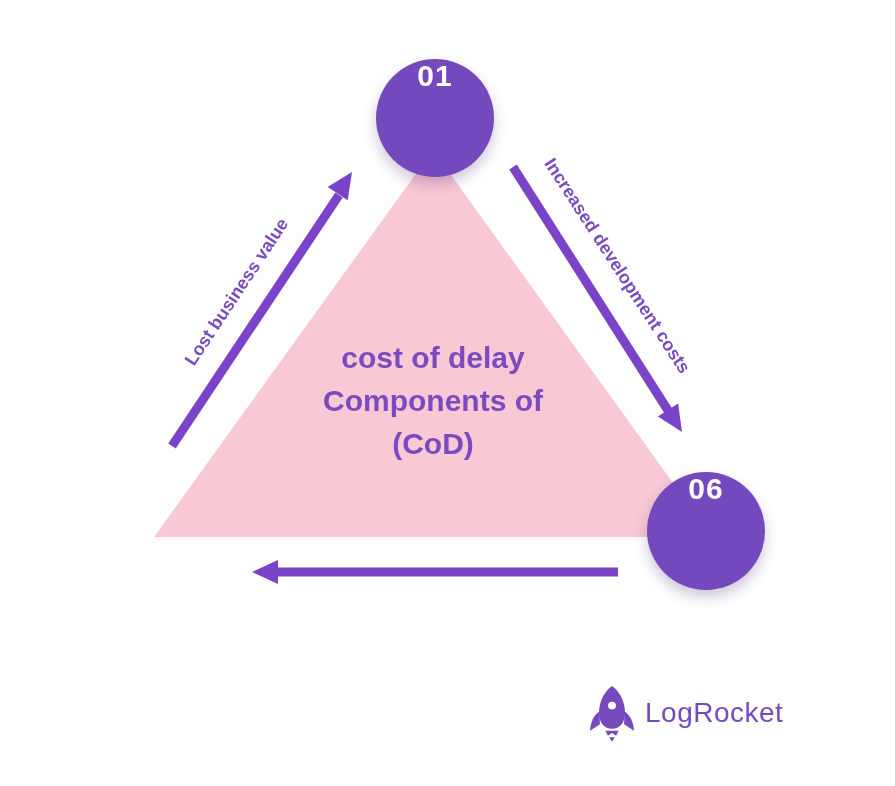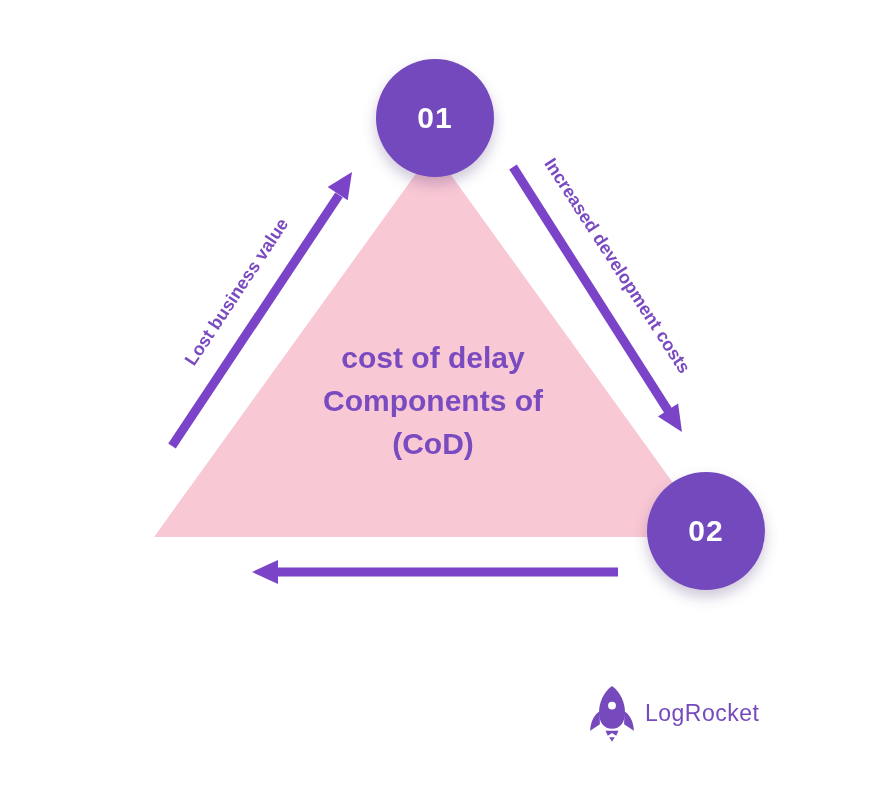--- a/index.html
+++ b/index.html
@@ -17,21 +17,21 @@
   .triangle{fill:var(--triangle-fill,#f9c8d5);}
   .arrow-line{stroke:var(--arrow,#7b43c8);stroke-width:9;fill:none;}
   .arrow-head{fill:var(--arrow,#7b43c8);stroke:none;}
 
   .node{
     position:absolute;
     width:118px;height:118px;
     border-radius:50%;
     background:var(--node-fill,#7449bd);
     color:var(--node-text,#ffffff);
-    display:flex;align-items:center;justify-content:center;
+    display:flex;justify-content:center;
     font-size:30px;font-weight:700;letter-spacing:1px;
     box-shadow:0 7px 14px rgba(60,30,100,0.25);
   }
   .node-01{left:376px;top:59px;}
   .node-02{left:647px;top:472px;}
   .node-03{left:116px;top:472px;}
 
   .center-title{
     position:absolute;
     left:433px;top:336px;
@@ -63,21 +63,21 @@
     transform:translate(-50%,-50%);
   }
 
   .brand{
     position:absolute;
     left:586px;top:684px;
     display:flex;align-items:center;gap:7px;
     color:var(--brand,#764abc);
   }
   .brand-name{
-    font-size:23px;
+    font-size:28px;
     letter-spacing:0.5px;
   }
   .rocket{width:52px;height:58px;display:block;}
   .rocket path,.rocket polygon{fill:var(--brand,#764abc);}
   .rocket .window{fill:#ffffff;stroke:var(--brand,#764abc);stroke-width:3.5;}
 </style>
 </head>
 <body>
 
 <div class="stage">
@@ -104,21 +104,21 @@
   <div class="center-title">
     <div>cost of delay</div>
     <div>Components of</div>
     <div>(CoD)</div>
   </div>
 
   <div class="node node-01">
     <span>01</span>
   </div>
   <div class="node node-02">
-    <span>02</span>
+    <span>06</span>
   </div>
 
   <div class="edge-label edge-label-left">Lost business value</div>
   <div class="edge-label edge-label-right">Increased development costs</div>
 
   <div class="brand">
     <svg class="rocket" viewBox="0 0 56 62">
       <path d="M28 2 C37.5 9 42 20 42 31 C42 41.5 36.5 48 28 48 C19.5 48 14 41.5 14 31 C14 20 18.5 9 28 2 Z"></path>
       <path d="M14.5 29 C8 33.5 4.5 42 4.5 50 L15 43 Z"></path>
       <path d="M41.5 29 C48 33.5 51.5 42 51.5 50 L41 43 Z"></path>

